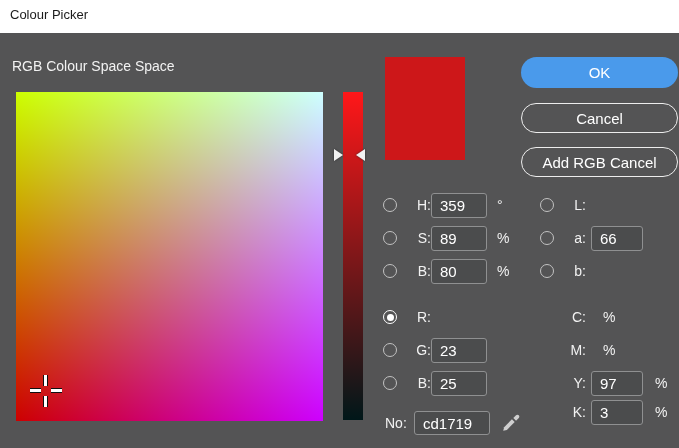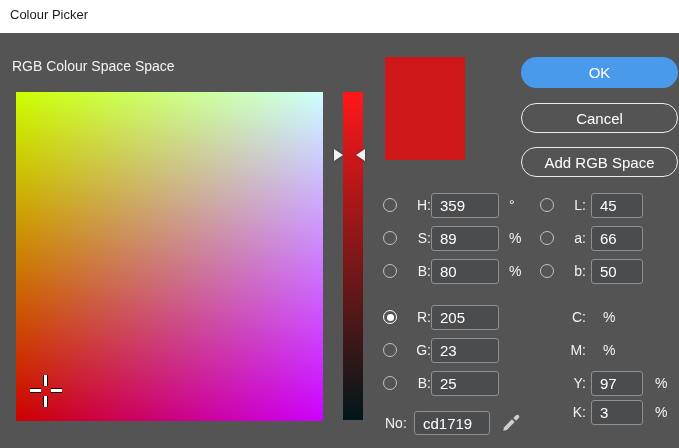--- a/index.html
+++ b/index.html
@@ -50,21 +50,21 @@
     background:transparent; margin-right:9px; position:relative; flex:none; cursor:pointer; }
   .radio.selected { border-color:#ffffff; }
   .radio.selected::after { content:''; position:absolute; left:2.5px; top:2.5px; right:2.5px; bottom:2.5px;
     border-radius:50%; background:#ffffff; }
   .radio-spacer { width:23px; flex:none; }
   .flabel { font-size:14px; color:#f2f2f2; text-align:right; flex:none; }
   .flabel.w25 { width:25px; }
   .flabel.w23 { width:23px; margin-right:5px; }
   .field-input { background:#4b4c4d; border:1px solid #8f9091; border-radius:3px;
     color:#ffffff; font-family:inherit; font-size:15px; padding:0 4px 0 8px; height:25px; flex:none; }
-  .w56 { width:68px; }
+  .w56 { width:56px; }
   .w52 { width:52px; }
   .suffix { font-size:14px; color:#f2f2f2; flex:none; }
   .suffix.s1 { margin-left:10px; }
   .suffix.s2 { margin-left:12px; }
 
   .hex-row { position:absolute; left:385px; top:377px; height:26px; display:flex; align-items:center;justify-content:flex-end; }
   .hex-label { font-size:14px; color:#f2f2f2; width:26px; margin-right:3px; }
   .hex-input { width:76px; height:24px; }
   .eyedropper { margin-left:10px; width:22px; height:22px; background:transparent; border:none; cursor:pointer; padding:0; }
 </style>
@@ -89,21 +89,21 @@
   </div>
 
   <div class="vslider"></div>
   <div class="slider-arrow left"></div>
   <div class="slider-arrow right"></div>
 
   <div class="swatch" style="background-color: rgb(205, 23, 25);"></div>
 
   <button class="btn btn-outline btn-cancel">Cancel</button>
   <button class="btn btn-ok" style="background-color: rgb(74, 154, 235);">OK</button>
-  <button class="btn btn-outline btn-add">Add RGB Space</button>
+  <button class="btn btn-outline btn-add">Add RGB Cancel</button>
 
   <div class="row" style="left:383px; top:159px;">
     <span class="radio"></span>
     <span class="flabel w25">H:</span>
     <input class="field-input w56" type="text" value="359" style="">
     <span class="suffix s1">°</span>
   </div>
   <div class="row" style="left:383px; top:192px;">
     <span class="radio"></span>
     <span class="flabel w25">S:</span>
@@ -113,47 +113,44 @@
   <div class="row" style="left:383px; top:225px;">
     <span class="radio"></span>
     <span class="flabel w25">B:</span>
     <input class="field-input w56" type="text" value="80" style="">
     <span class="suffix s1">%</span>
   </div>
 
   <div class="row" style="left:383px; top:271px;">
     <span class="radio selected"></span>
     <span class="flabel w25">R:</span>
-    <input class="field-input w56" type="text" value="205" style="">
   </div>
   <div class="row" style="left:383px; top:304px;">
     <span class="radio"></span>
     <span class="flabel w25">G:</span>
     <input class="field-input w56" type="text" value="23" style="">
   </div>
   <div class="row" style="left:383px; top:337px;">
     <span class="radio"></span>
     <span class="flabel w25">B:</span>
     <input class="field-input w56" type="text" value="25" style="">
   </div>
 
   <div class="row" style="left:540px; top:159px;">
     <span class="radio"></span>
     <span class="flabel w23">L:</span>
-    <input class="field-input w52" type="text" value="45" style="">
   </div>
   <div class="row" style="left:540px; top:192px;">
     <span class="radio"></span>
     <span class="flabel w23">a:</span>
     <input class="field-input w52" type="text" value="66" style="">
   </div>
   <div class="row" style="left:540px; top:225px;">
     <span class="radio"></span>
     <span class="flabel w23">b:</span>
-    <input class="field-input w52" type="text" value="50" style="">
   </div>
 
   <div class="row" style="left:540px; top:271px;">
     <span class="radio-spacer"></span>
     <span class="flabel w23">C:</span>
     <span class="suffix s2">%</span>
   </div>
   <div class="row" style="left:540px; top:304px;">
     <span class="radio-spacer"></span>
     <span class="flabel w23">M:</span>

